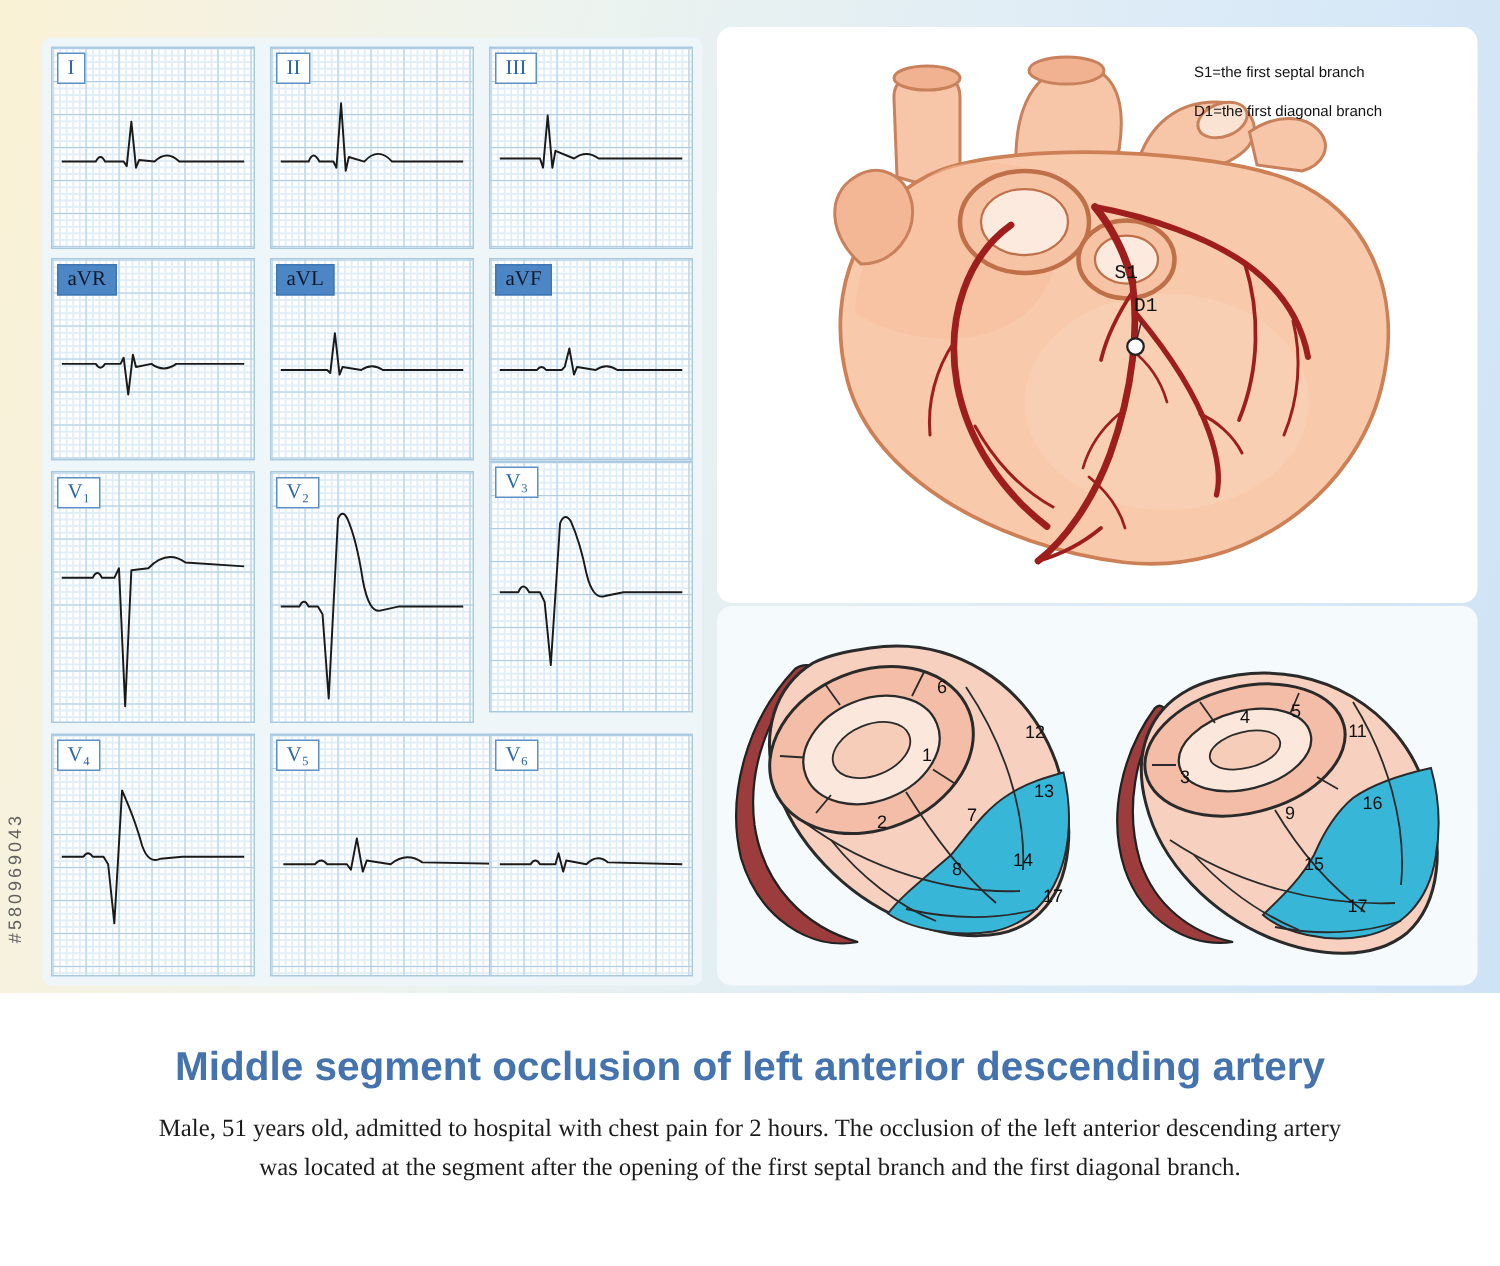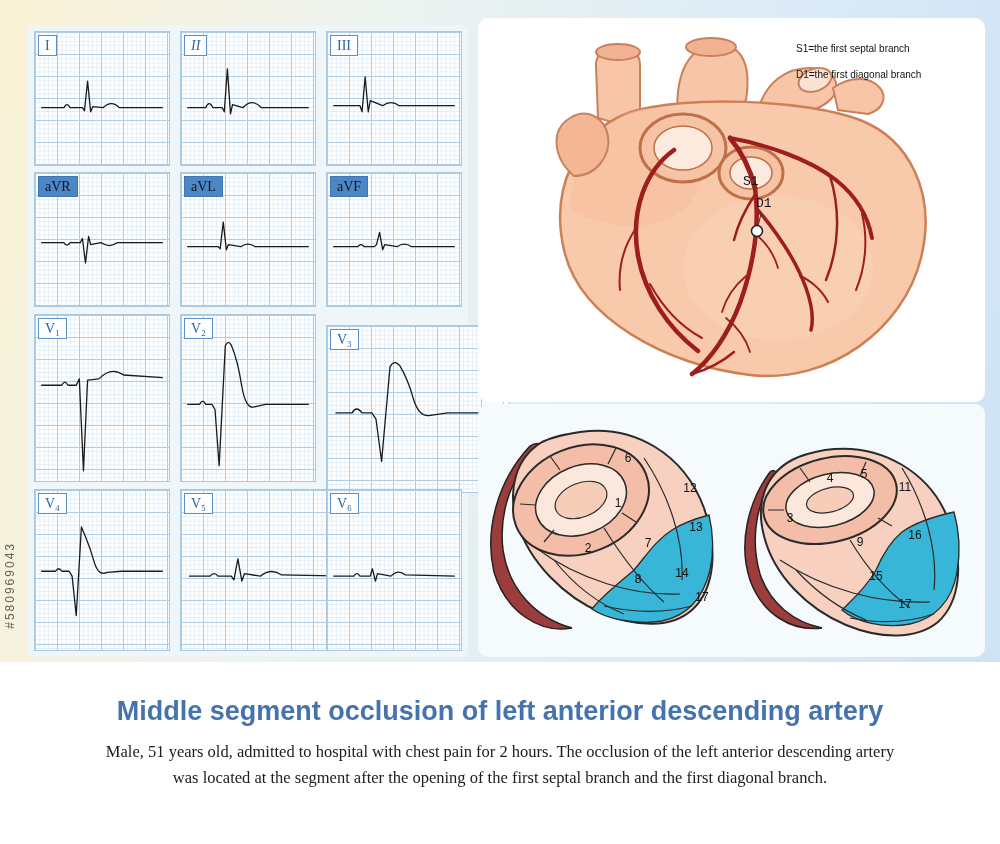--- a/index.html
+++ b/index.html
@@ -57,21 +57,21 @@
 
   <div class="watermark">#580969043</div>
 
   <div class="ecg-panel">
       <div class="ecg-box" style="left: 6px; top: 6px; width: 134px; height: 133px;">
         <svg viewBox="0 0 130 130" preserveAspectRatio="none">
           <path d="M6,74 L28,74 Q31,68 34,74 L46,74 L48,77 L51,48 L54,78 L56,73 L66,74 Q74,66 82,74 L124,74" fill="none" stroke="#1a1a1a" stroke-width="1.3" vector-effect="non-scaling-stroke" stroke-linejoin="round"></path>
         </svg>
         <span class="ecg-label label-outline">I</span>
       </div>
-      <div class="ecg-box" style="left: 152px; top: 6px; width: 134px; height: 133px; font-style: italic;">
+      <div class="ecg-box" style="left: 152px; top: 6px; width: 134px; height: 133px;">
         <svg viewBox="0 0 130 130" preserveAspectRatio="none">
           <path d="M6,74 L24,74 Q27,66 31,74 L40,74 L42,78 L45,36 L48,80 L50,71 L60,74 Q69,64 78,74 L124,74" fill="none" stroke="#1a1a1a" stroke-width="1.3" vector-effect="non-scaling-stroke" stroke-linejoin="round"></path>
         </svg>
         <span class="ecg-label label-outline">II</span>
       </div>
       <div class="ecg-box" style="left: 298px; top: 6px; width: 134px; height: 133px;">
         <svg viewBox="0 0 130 130" preserveAspectRatio="none">
           <path d="M6,72 L32,72 L34,78 L37,44 L40,78 L42,67 L54,72 Q62,66 70,72 L124,72" fill="none" stroke="#1a1a1a" stroke-width="1.3" vector-effect="non-scaling-stroke" stroke-linejoin="round"></path>
         </svg>
         <span class="ecg-label label-outline">III</span>
@@ -99,21 +99,21 @@
           <path d="M6,55 L26,55 Q29,50 32,55 L40,55 L43,50 L47,122 L51,51 L62,50 Q74,40 86,47 L124,49" fill="none" stroke="#1a1a1a" stroke-width="1.3" vector-effect="non-scaling-stroke" stroke-linejoin="round"></path>
         </svg>
         <span class="ecg-label label-outline">V₁</span>
       </div>
       <div class="ecg-box" style="left: 152px; top: 289px; width: 134px; height: 166px;">
         <svg viewBox="0 0 130 130" preserveAspectRatio="none">
           <path d="M6,70 L18,70 Q21,65 24,70 L30,70 L33,74 L37,118 L43,24 Q46,19 49,24 Q55,35 59,56 Q63,74 71,72 L82,70 L124,70" fill="none" stroke="#1a1a1a" stroke-width="1.3" vector-effect="non-scaling-stroke" stroke-linejoin="round"></path>
         </svg>
         <span class="ecg-label label-outline">V₂</span>
       </div>
-      <div class="ecg-box" style="left: 298px; top: 300px; width: 134px; height: 166px; padding-left: 48px;">
+      <div class="ecg-box" style="left: 298px; top: 282px; width: 134px; height: 166px;">
         <svg viewBox="0 0 130 130" preserveAspectRatio="none">
           <path d="M6,68 L18,68 Q21,62 25,68 L32,68 L35,73 L39,106 L45,32 Q48,26 52,31 Q58,42 62,58 Q66,72 74,70 L86,68 L124,68" fill="none" stroke="#1a1a1a" stroke-width="1.3" vector-effect="non-scaling-stroke" stroke-linejoin="round"></path>
         </svg>
         <span class="ecg-label label-outline">V₃</span>
       </div>
       <div class="ecg-box" style="left: 6px; top: 464px; width: 134px; height: 160px;">
         <svg viewBox="0 0 130 130" preserveAspectRatio="none">
           <path d="M6,66 L20,66 Q23,62 26,66 L33,66 L36,70 L40,102 L45,30 L49,38 Q54,48 58,60 Q62,70 70,67 L84,66 L124,66" fill="none" stroke="#1a1a1a" stroke-width="1.3" vector-effect="non-scaling-stroke" stroke-linejoin="round"></path>
         </svg>
         <span class="ecg-label label-outline">V₄</span>

